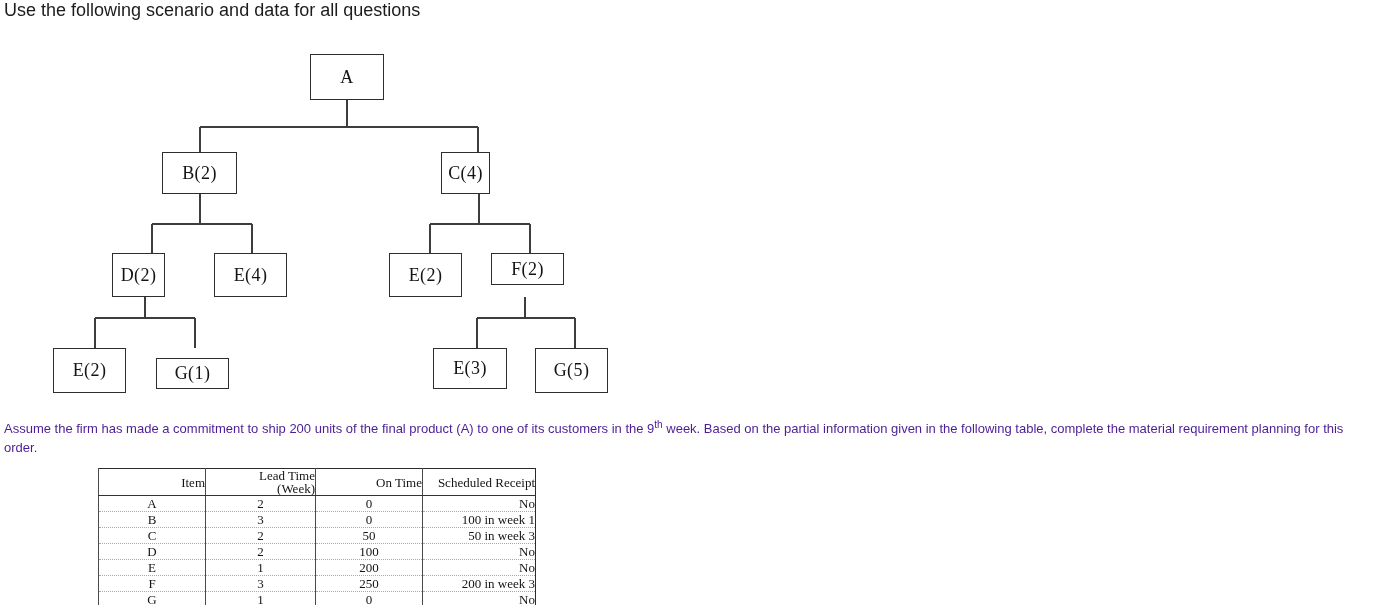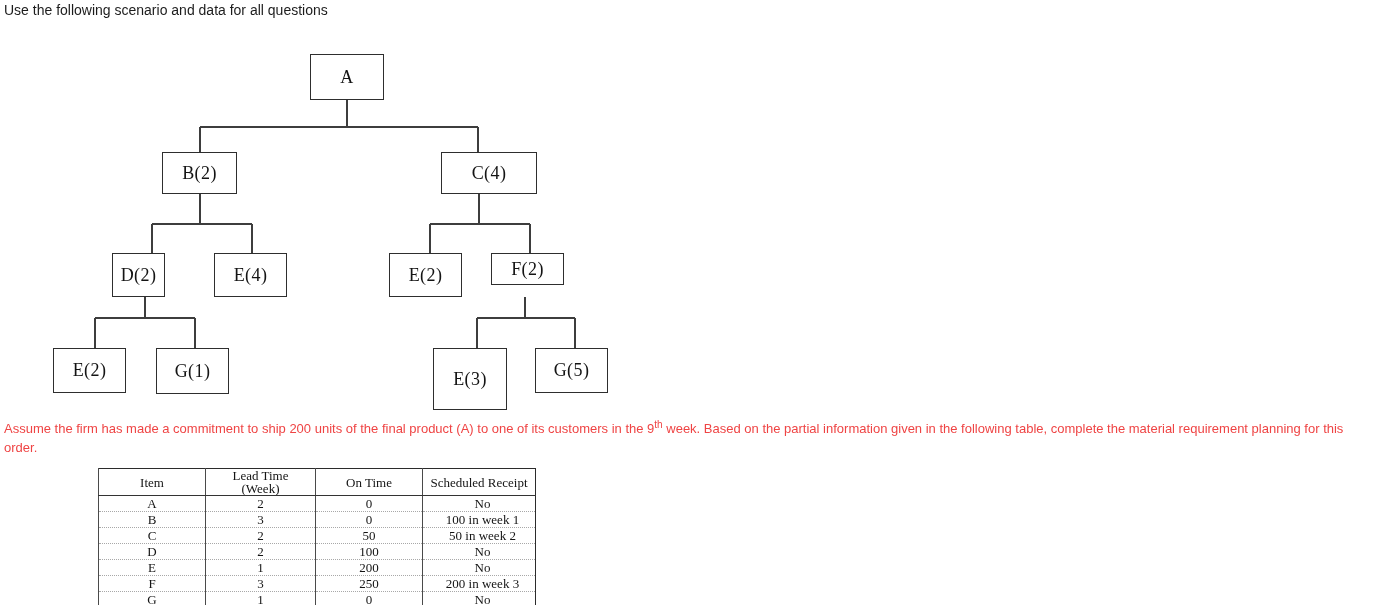--- a/index.html
+++ b/index.html
@@ -7,66 +7,66 @@
     width:1377px;height:605px;
     background:#ffffff;
     position:relative;
     overflow:hidden;
     font-family:"Liberation Sans", sans-serif;
     color:#111;
   }
   
   .intro{
     position:absolute;left:4px;top:2px;
-    font-size:14px;line-height:16px;color:#1c1c1c;
+    font-size:18px;line-height:16px;color:#1c1c1c;
   }
   
   .tree{position:absolute;left:0;top:0;width:660px;height:410px;}
   .tree svg{position:absolute;left:0;top:0;}
   .node{
     position:absolute;
     background:#ffffff;
     border:1.4px solid #2e2e2e;
     display:flex;align-items:center;justify-content:center;
     font-family:"Liberation Serif", serif;
     font-size:18px;letter-spacing:0.4px;color:#141414;
     box-sizing:border-box;
   }
   
   .question{
     position:absolute;left:4px;top:419px;width:1367px;
-    font-size:13px;line-height:19px;color:#ef4444;
+    font-size:13px;line-height:19px;color:#4c1d95;
   }
   .question sup{font-size:10px;line-height:0;}
   
   .mrp{
     position:absolute;left:98px;top:468px;
     border-collapse:collapse;table-layout:fixed;width:437px;
     font-family:"Liberation Serif", serif;
     font-size:13px;color:#141414;
     border:1.4px solid #2b2b2b;
   }
   .mrp th,.mrp td{
     border-left:1px solid #4a4a4a;
     padding:0;margin:0;overflow:hidden;
   }
   .mrp thead th{
     font-weight:normal;
-    text-align:center;vertical-align:middle;
+    text-align:right;vertical-align:middle;
     height:26px;line-height:13px;
     white-space:pre-line;
     border-bottom:1px solid #333333;
   }
   .mrp tbody td{
     height:15px;line-height:15px;
     border-top:1px dotted #a8a8a8;
     text-align:center;vertical-align:middle;
   }
   .mrp tbody tr:first-child td{border-top:none;}
-  .mrp td.col3{text-align:center;padding-left:7px;}
+  .mrp td.col3{text-align:right;padding-left:7px;}
 </style>
 </head>
 <body>
 
 <div class="intro">
   <div>Use the following scenario and data for all questions</div>
 </div>
 
 <div class="tree">
   <svg width="660" height="410" viewBox="0 0 660 410" shape-rendering="crispEdges">
@@ -97,42 +97,42 @@
       <line x1="575" y1="318" x2="575" y2="348"></line>
     </g>
   </svg>
 
   <div class="node" style="left:310px;top:54px;width:74px;height:46px">
       <span>A</span>
     </div>
   <div class="node" style="left:162px;top:152px;width:75px;height:42px">
       <span>B(2)</span>
     </div>
-  <div class="node" style="left:441px;top:152px;width:96px;height:42px">
+  <div class="node" style="left:441px;top:152px;width:49px;height:42px">
       <span>C(4)</span>
     </div>
   <div class="node" style="left:112px;top:253px;width:53px;height:44px">
       <span>D(2)</span>
     </div>
   <div class="node" style="left:214px;top:253px;width:73px;height:44px">
       <span>E(4)</span>
     </div>
   <div class="node" style="left:389px;top:253px;width:73px;height:44px">
       <span>E(2)</span>
     </div>
   <div class="node" style="left:491px;top:253px;width:73px;height:32px">
       <span>F(2)</span>
     </div>
   <div class="node" style="left:53px;top:348px;width:73px;height:45px">
       <span>E(2)</span>
     </div>
-  <div class="node" style="left:156px;top:348px;width:73px;height:46px">
+  <div class="node" style="left:156px;top:358px;width:73px;height:31px">
       <span>G(1)</span>
     </div>
-  <div class="node" style="left:433px;top:348px;width:74px;height:62px">
+  <div class="node" style="left:433px;top:348px;width:74px;height:41px">
       <span>E(3)</span>
     </div>
   <div class="node" style="left:535px;top:348px;width:73px;height:45px">
       <span>G(5)</span>
     </div>
 </div>
 
 <div class="question">
   <span>Assume the firm has made a commitment to ship 200 units of the final product (A) to one of its customers in the 9</span><sup>th</sup><span> week. Based on the partial information given in the following table, complete the material requirement planning for this order.</span>
 </div>
@@ -163,21 +163,21 @@
       <tr>
         <td class="col0">B</td>
         <td class="col1">3</td>
         <td class="col2">0</td>
         <td class="col3">100 in week 1</td>
       </tr>
       <tr>
         <td class="col0">C</td>
         <td class="col1">2</td>
         <td class="col2">50</td>
-        <td class="col3">50 in week 2</td>
+        <td class="col3">50 in week 3</td>
       </tr>
       <tr>
         <td class="col0">D</td>
         <td class="col1">2</td>
         <td class="col2">100</td>
         <td class="col3">No</td>
       </tr>
       <tr>
         <td class="col0">E</td>
         <td class="col1">1</td>

